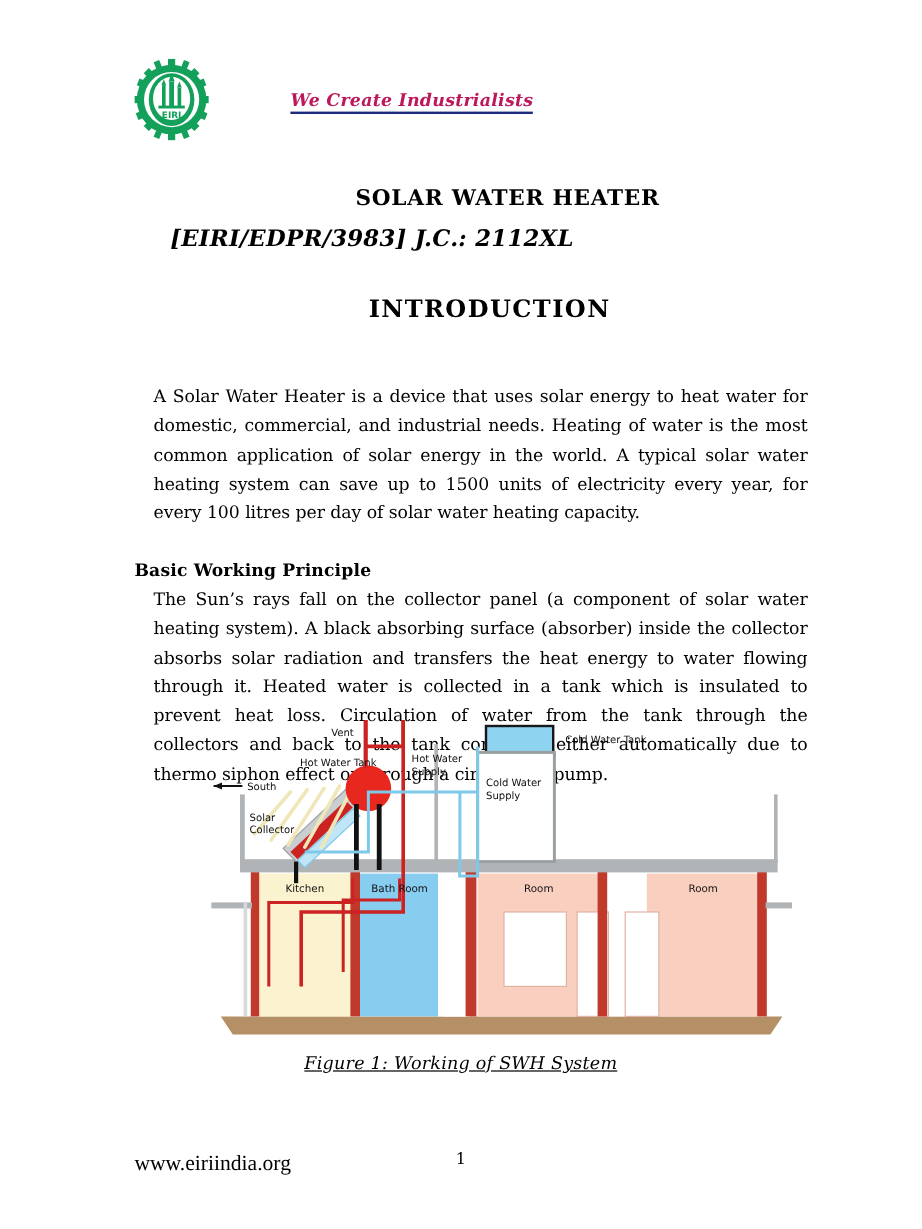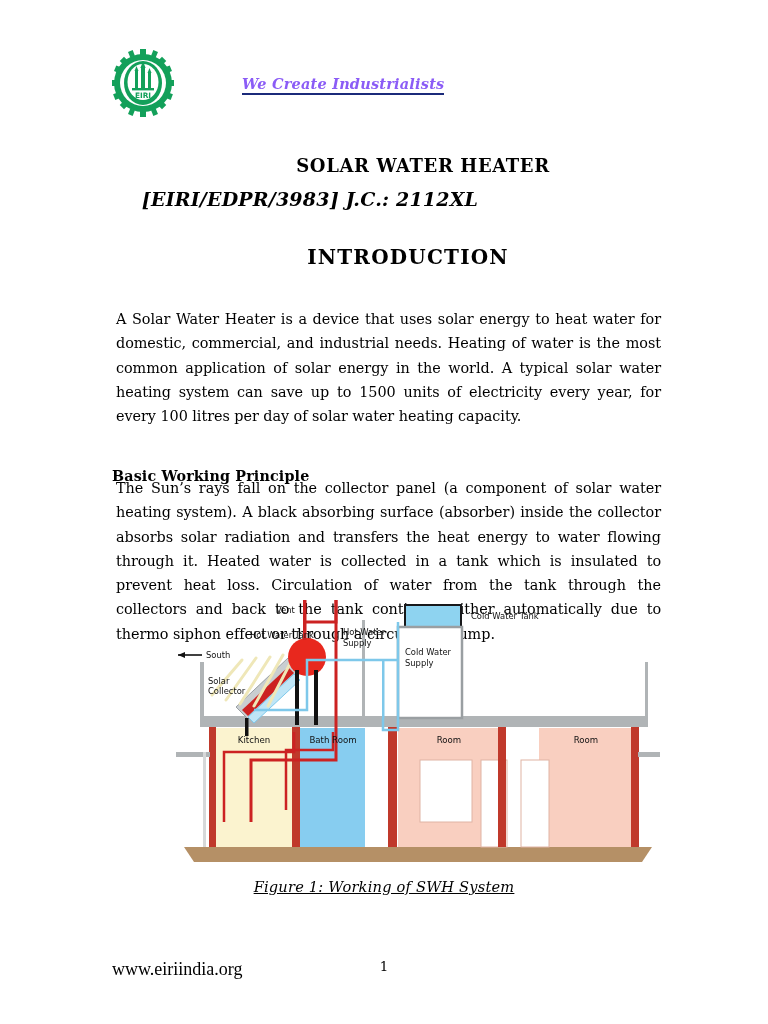--- a/index.html
+++ b/index.html
@@ -56,21 +56,21 @@
   .logo-tag-wrap {
     margin-top: 3px;
     margin-left: 58px;
     display: inline-block;
   }
   .logo-tagline {
     font-family: "DejaVu Serif", serif;
     font-style: italic;
     font-weight: bold;
     font-size: 14.5px;
-    color: #8b5cf6;
+    color: #be185d;
     line-height: 1.05;
     white-space: nowrap;
     letter-spacing: 0.2px;
   }
   .logo-underline {
     height: 2px;
     background: #1b2a7a;
     margin-top: 1px;
   }
 
@@ -112,21 +112,21 @@
     margin-left: 24px;
   }
 
   
   .body-col {
     position: absolute;
     left: 112px;
     width: 545px;
   }
   p.para {
-    margin: 4px;
+    margin: 16px;
     text-align: justify;
     font-family: "DejaVu Serif", serif;
     font-size: 14.4px;
     line-height: 24.3px;
     letter-spacing: -0.05px;
   }
   #para-intro { top: 303px; }
   #heading-basic {
     top: 435px;
     font-family: "DejaVu Serif", serif;

